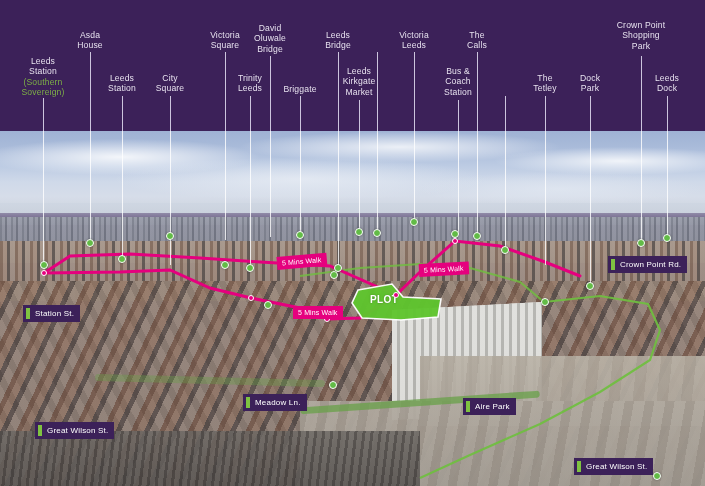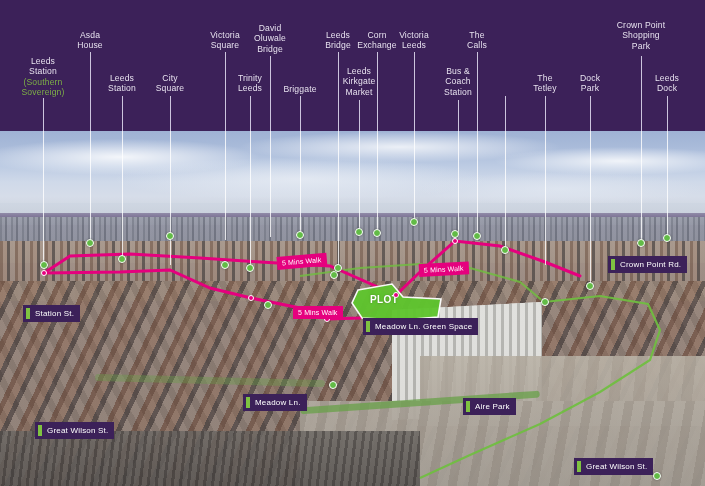--- a/index.html
+++ b/index.html
@@ -203,22 +203,20 @@
 Leeds</div>
       <div class="poi-label" style="left: 270px; top: 23px; width: 86px;">David
 Oluwale
 Bridge</div>
       <div class="poi-label" style="left: 300px; top: 84px; width: 86px;">Briggate</div>
       <div class="poi-label" style="left: 338px; top: 30px; width: 86px;">Leeds
 Bridge</div>
       <div class="poi-label" style="left: 359px; top: 66px; width: 86px;">Leeds
 Kirkgate
 Market</div>
-      <div class="poi-label" style="left: 377px; top: 30px; width: 86px;">Corn
-Exchange</div>
       <div class="poi-label" style="left: 414px; top: 30px; width: 86px;">Victoria
 Leeds</div>
       <div class="poi-label" style="left: 477px; top: 30px; width: 86px;">The
 Calls</div>
       <div class="poi-label" style="left: 458px; top: 66px; width: 86px;">Bus &amp;
 Coach
 Station</div>
       <div class="poi-label" style="left: 545px; top: 73px; width: 86px;">The
 Tetley</div>
       <div class="poi-label" style="left: 590px; top: 73px; width: 86px;">Dock
@@ -333,24 +331,20 @@
     <div class="walk-pill" style="left: 293px; top: 306px; transform: rotate(0deg);">5 Mins Walk</div>
     <div class="walk-pill" style="left: 419px; top: 264px; transform: rotate(-3deg);">5 Mins Walk</div>
     <div class="map-pill" style="left: 23px; top: 305px;">
       <span class="tick"></span>
       <span>Station St.</span>
     </div>
     <div class="map-pill" style="left: 608px; top: 256px;">
       <span class="tick"></span>
       <span>Crown Point Rd.</span>
     </div>
-    <div class="map-pill" style="left: 363px; top: 318px;">
-      <span class="tick"></span>
-      <span>Meadow Ln. Green Space</span>
-    </div>
     <div class="map-pill" style="left: 243px; top: 394px;">
       <span class="tick"></span>
       <span>Meadow Ln.</span>
     </div>
     <div class="map-pill" style="left: 35px; top: 422px;">
       <span class="tick"></span>
       <span>Great Wilson St.</span>
     </div>
     <div class="map-pill" style="left: 463px; top: 398px;">
       <span class="tick"></span>

